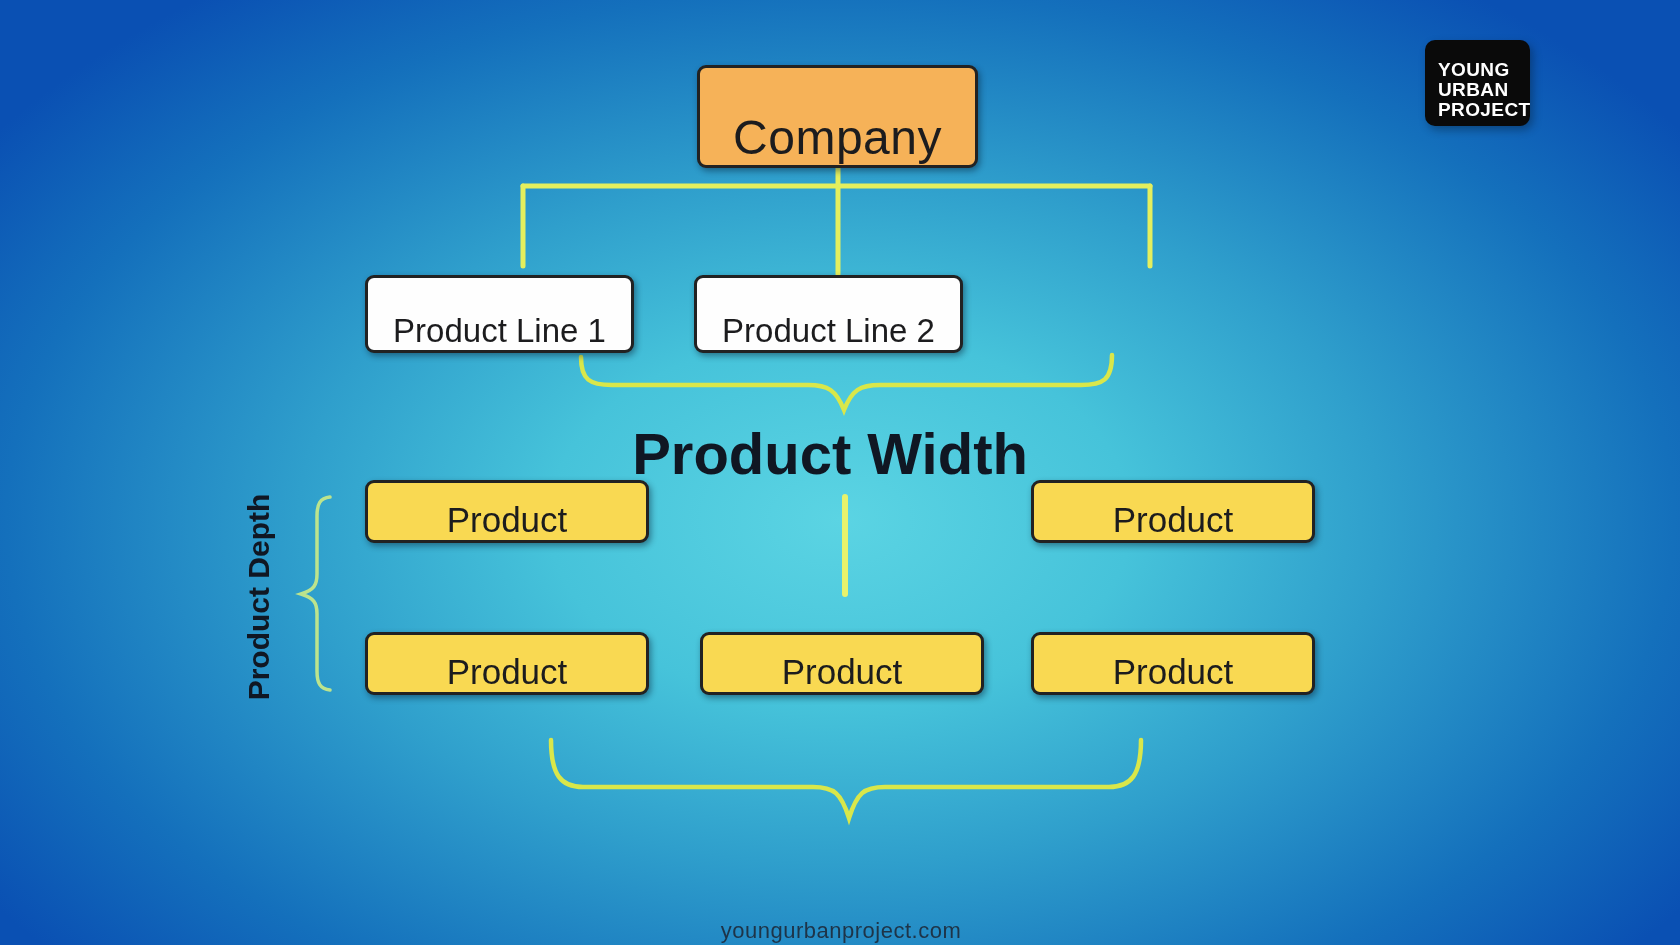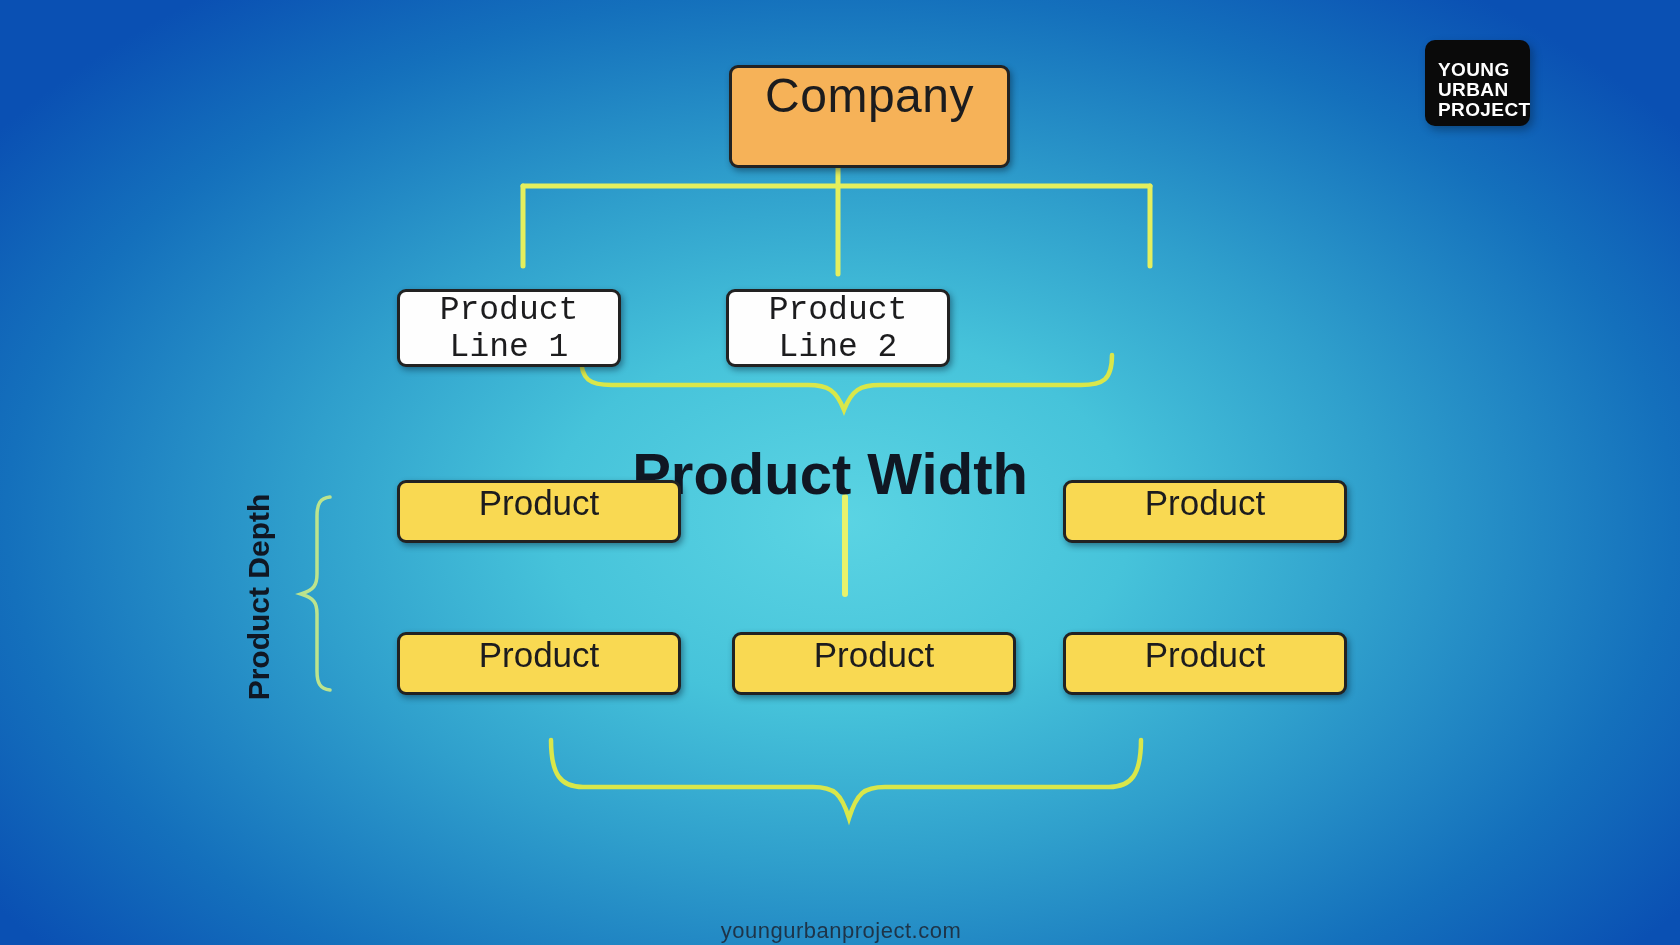--- a/index.html
+++ b/index.html
@@ -17,57 +17,56 @@
   .overlay {
     position: absolute;
     left: 0; top: 0;
     width: 1680px; height: 945px;
     pointer-events: none;
   }
 
   .box {
     position: absolute;
     display: flex;
-    align-items: flex-start;
+    align-items: flex-end;
     justify-content: center;
     border: 3px solid #222222;
     border-radius: 9px;
     box-shadow: 2px 3px 6px rgba(5, 25, 45, 0.45);
     color: #1c1c1e;
     text-align: center;
     box-sizing: border-box;
-    margin-left: 32px;
   }
 
   .box-company {
     left: 697px; top: 65px; width: 281px; height: 103px;
     background: #f6b258;
     font-size: 48px;
     letter-spacing: 0.5px;
   }
 
-  .box-line { top: 289px; width: 224px; height: 78px; background: #fefefe; font-size: 33px; font-family: Liberation Mono, monospace; }
+  .box-line { top: 275px; width: 269px; height: 78px; background: #fefefe; font-size: 33px; }
   .box-line.l1 { left: 365px; }
   .box-line.l2 { left: 694px; }
   .box-line.l3 { left: 1025px; }
 
   .box-product { width: 284px; height: 63px; background: #f9d952; font-size: 35px; }
   .box-product.r1a { left: 365px; top: 480px; }
   .box-product.r1b { left: 1031px; top: 480px; }
   .box-product.r2a { left: 365px; top: 632px; }
   .box-product.r2b { left: 700px; top: 632px; }
   .box-product.r2c { left: 1031px; top: 632px; }
 
   .big-label {
     position: absolute;
     color: #101723;
     font-weight: bold;
     white-space: nowrap;
   }
-  .label-width  { left: 830px; top: 440px; transform: translateX(-50%); font-size: 58px; }
+  .label-width  { left: 830px; top: 420px; transform: translateX(-50%); font-size: 58px; }
   .label-length { left: 842px; top: 796px; transform: translateX(-50%); font-size: 38px; }
   .label-depth  {
     left: 259px; top: 597px;
     transform: translate(-50%, -50%) rotate(-90deg);
     font-size: 30px;
   }
 
   .footer-url {
     position: absolute;
     left: 841px; top: 918px;

